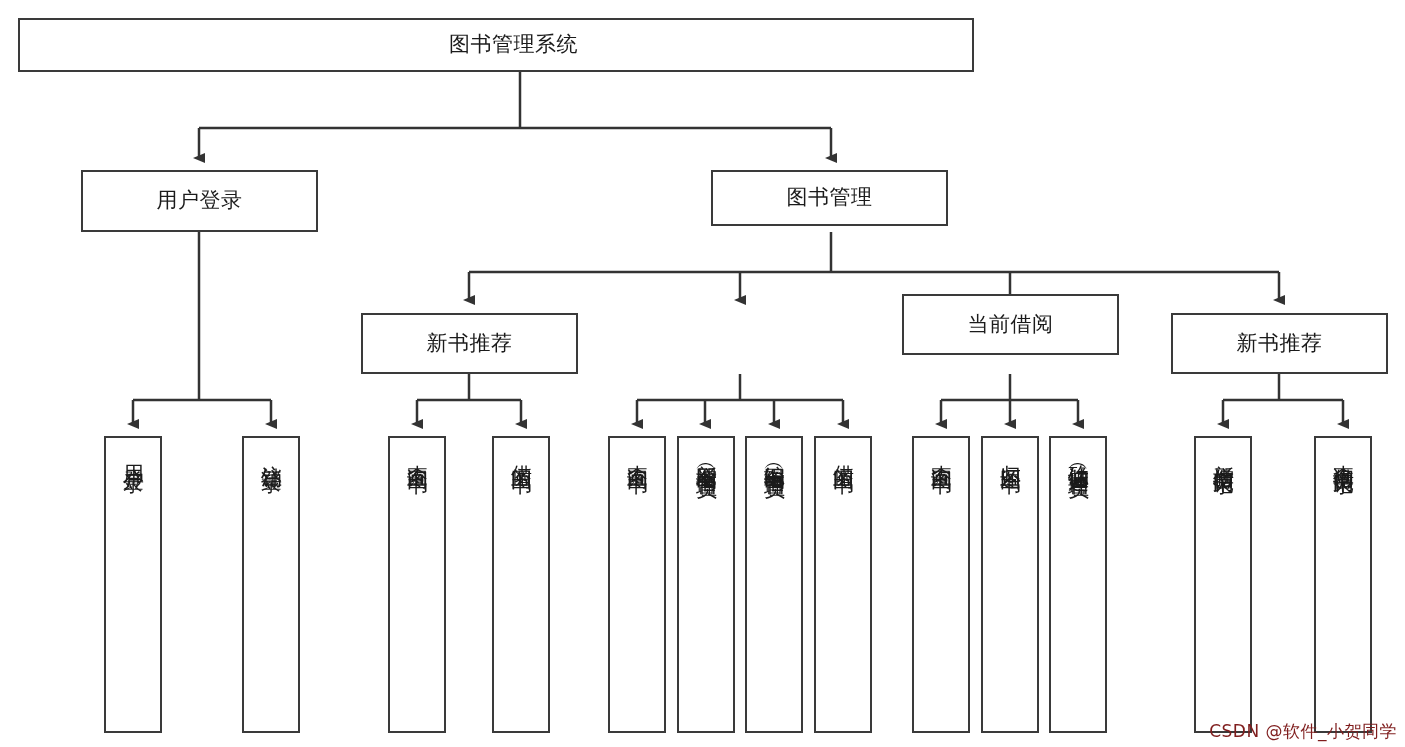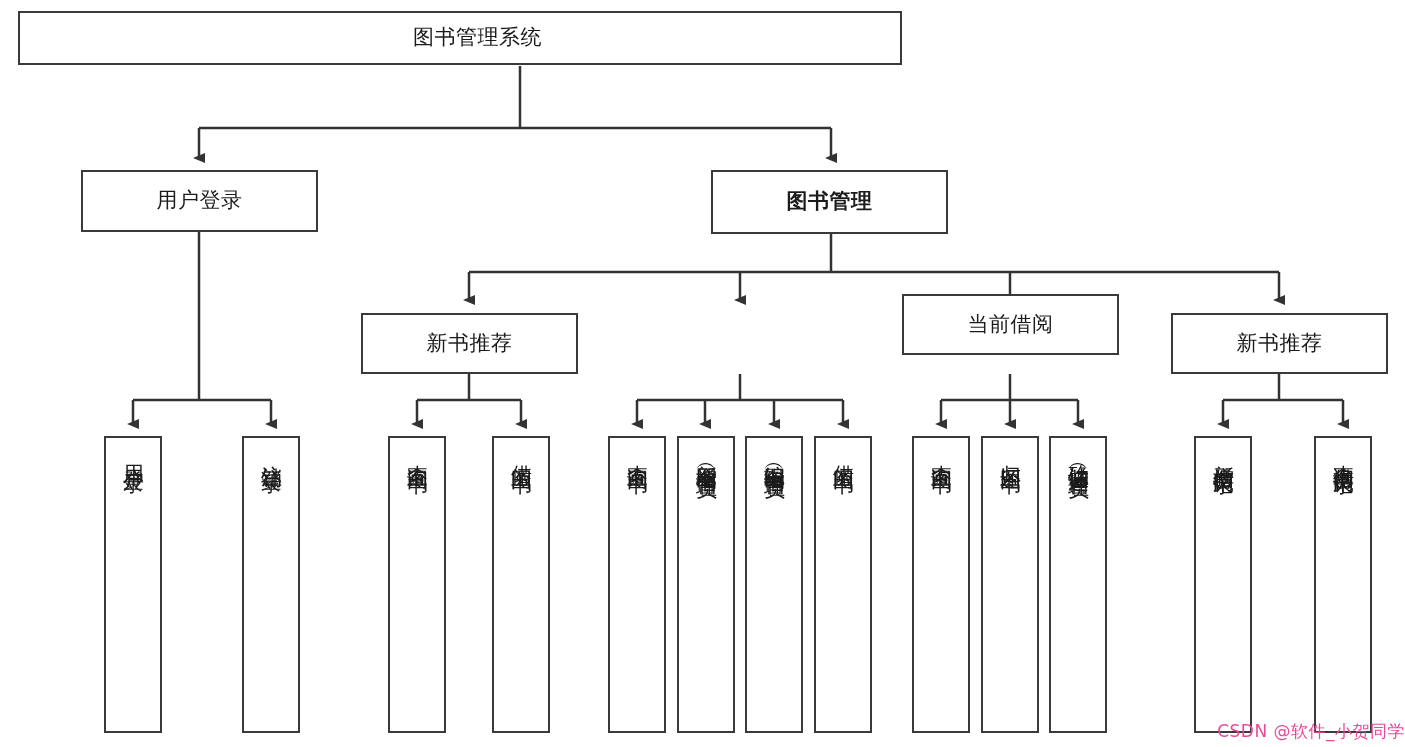--- a/index.html
+++ b/index.html
@@ -54,24 +54,24 @@
     font-size: 21px;
     letter-spacing: 3px;
     line-height: 1;
     white-space: nowrap;
   }
   .node.vert.tall-text .label {
     letter-spacing: 2px;
   }
   .watermark {
     position: absolute;
-    right: 0;
+    right: 8px;
     bottom: 4px;
     font-size: 17px;
-    color: #ec4899;
+    color: #7f1d1d;
     letter-spacing: 0.5px;
     white-space: nowrap;
     user-select: none;
   }
 </style>
 </head>
 <body>
 
 <div id="canvas">
 
@@ -118,28 +118,28 @@
       <path d="M1010,400 L1010,424" marker-end="url(#arrow)"></path>
       <path d="M1078,400 L1078,424" marker-end="url(#arrow)"></path>
 
       <path d="M1279,374 L1279,400"></path>
       <path d="M1223,400 L1343,400"></path>
       <path d="M1223,400 L1223,424" marker-end="url(#arrow)"></path>
       <path d="M1343,400 L1343,424" marker-end="url(#arrow)"></path>
     </g>
   </svg>
 
-  <div class="node horiz" style="left:18px; top:11px; width:884px; height:54px;padding-left:35px;">
+  <div class="node horiz" style="left:18px; top:18px; width:956px; height:54px;padding-left:35px;">
     <span class="label">图书管理系统</span>
   </div>
 
   <div class="node horiz" style="left:81px; top:170px; width:237px; height:62px;">
     <span class="label">用户登录</span>
   </div>
-  <div class="node horiz" style="left:711px; top:170px; width:237px; height:64px;font-weight:bold;">
+  <div class="node horiz" style="left:711px; top:170px; width:237px; height:56px;">
     <span class="label">图书管理</span>
   </div>
 
   <div class="node horiz" style="left:361px; top:313px; width:217px; height:61px;">
     <span class="label">新书推荐</span>
   </div>
   <div class="node horiz" style="left:902px; top:294px; width:217px; height:61px;">
     <span class="label">当前借阅</span>
   </div>
   <div class="node horiz" style="left:1171px; top:313px; width:217px; height:61px;">

